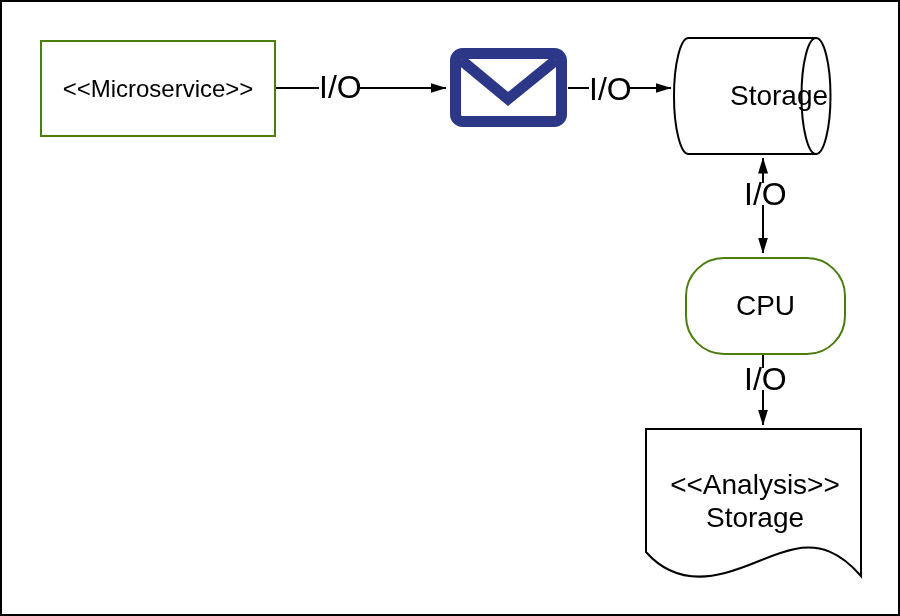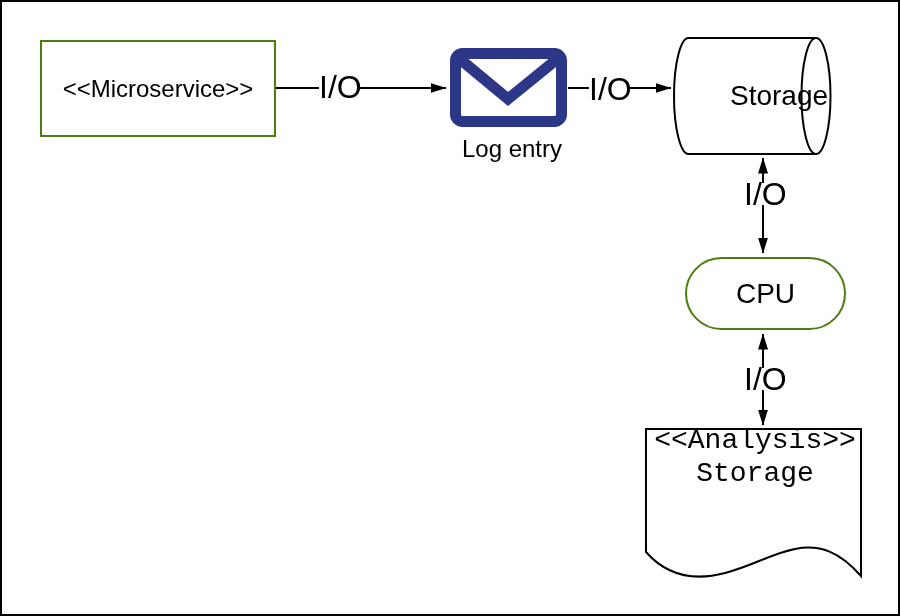--- a/index.html
+++ b/index.html
@@ -64,29 +64,28 @@
     <g>
       <rect x="455.5" y="53.5" width="106" height="68" rx="7" fill="#fff" stroke="#2d3788" stroke-width="11"></rect>
       <polyline points="461,60 508,99 556,60" fill="none" stroke="#2d3788" stroke-width="11"></polyline>
     </g>
   </svg>
 
   <div class="abs node-rect" style="left:38px;top:38px;width:236px;height:97px;">
     <span class="ms-label">&lt;&lt;Microservice&gt;&gt;</span>
   </div>
 
-  <div class="abs node-rect" style="left:683px;top:255px;width:161px;height:73px;border-radius:39px;">
+  <div class="abs node-rect" style="left:683px;top:255px;width:161px;height:98px;border-radius:39px;">
     <span class="cpu-label">CPU</span>
   </div>
 
   <div class="shape-label storage-label" style="left:712px;top:76px;width:130px;">Storage</div>
 
-  <div class="shape-label logentry-label" style="left:440px;top:134px;width:140px;">Log entry</div>
 
-  <div class="shape-label report-label" style="left:650px;top:422px;width:206px;font-family:Liberation Mono, monospace;">
+  <div class="shape-label report-label" style="left:650px;top:466px;width:206px;">
     <div>&lt;&lt;Analysis&gt;&gt;</div>
     <div>Storage</div>
   </div>
 
   <div class="io" style="left:317px;top:74px;">I/O</div>
 
   <div class="io" style="left:587px;top:76px;">I/O</div>
 
   <div class="io" style="left:742px;top:181px;">I/O</div>
 

